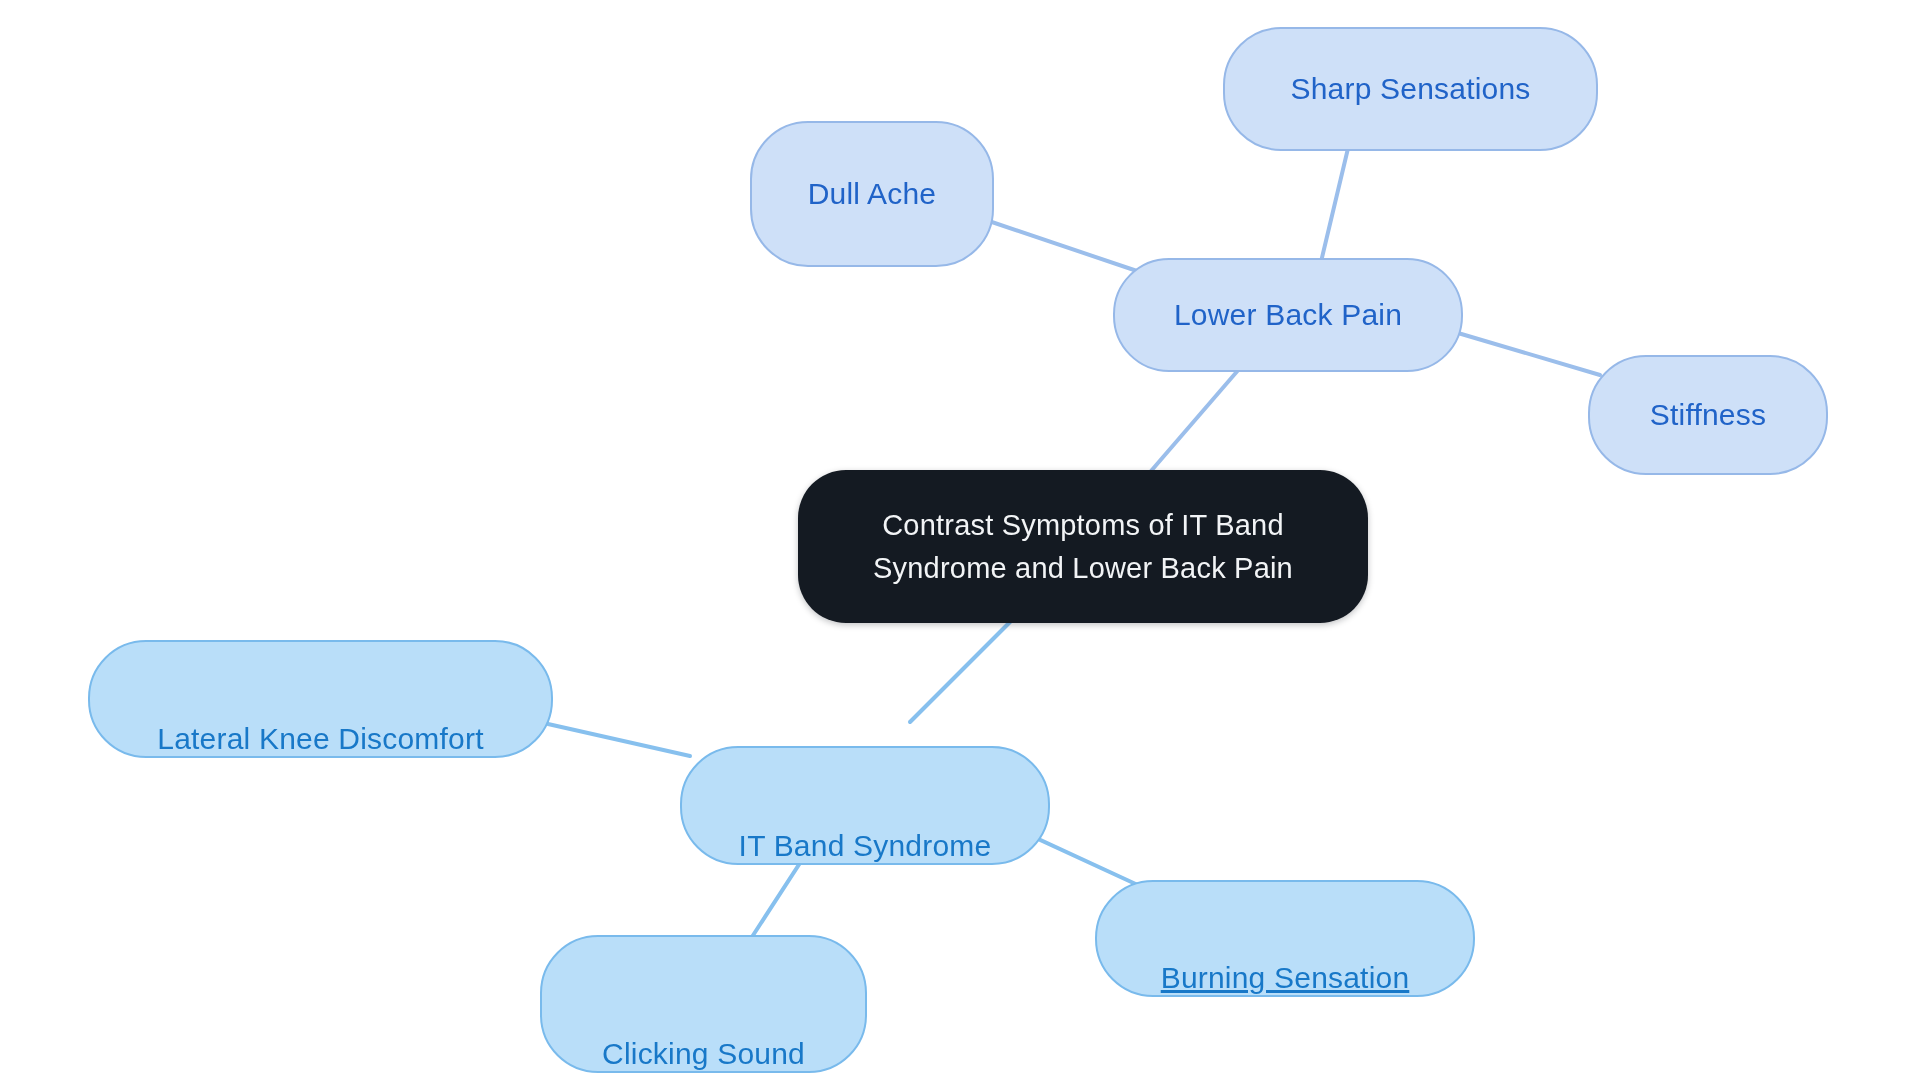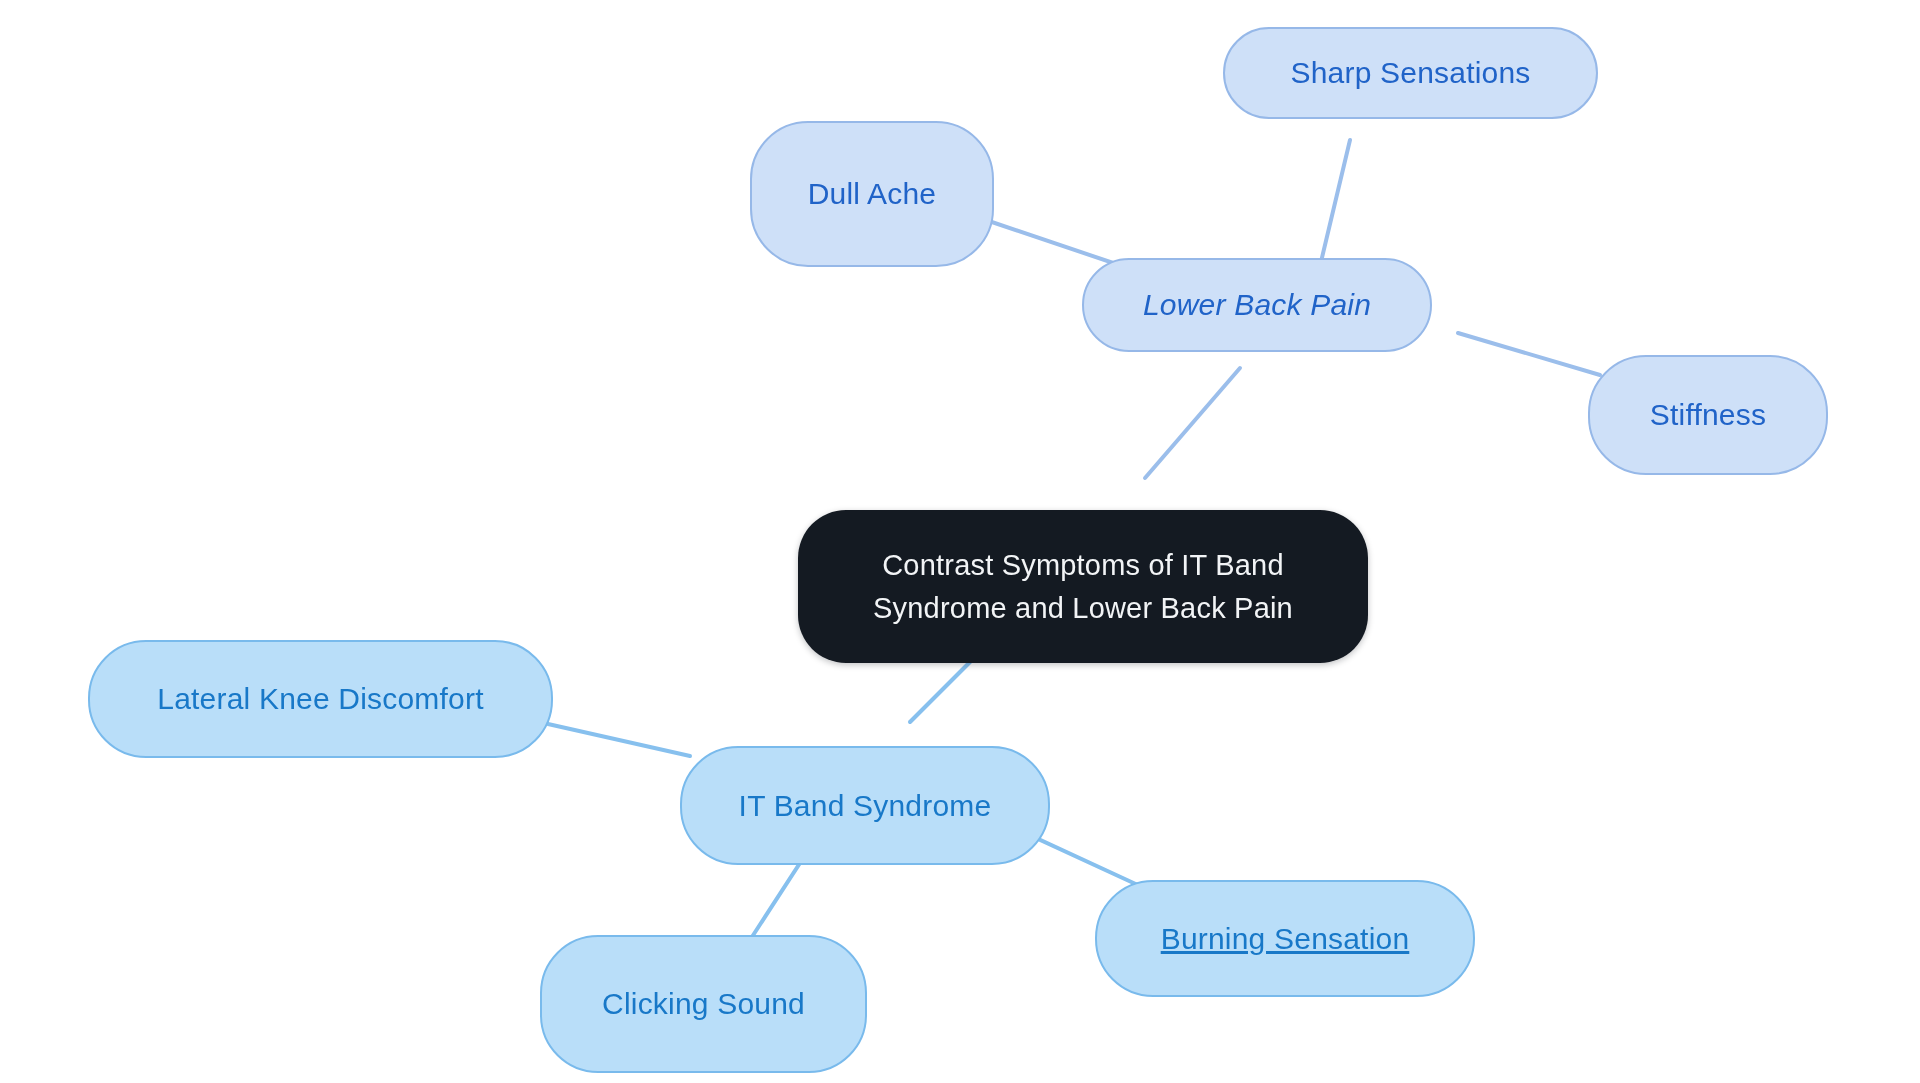--- a/index.html
+++ b/index.html
@@ -61,47 +61,48 @@
     background:var(--branch-top-fill);
     border:2px solid var(--branch-top-border);
     color:var(--branch-top-text);
     border-radius:58px;
   }
   .fam-bottom{
     background:var(--branch-bottom-fill);
     border:2px solid var(--branch-bottom-border);
     color:var(--branch-bottom-text);
     border-radius:58px;
+    align-items:flex-end;
   }
 </style>
 </head>
 <body>
 
 <div class="canvas">
 
   <svg class="edges" viewBox="0 0 1920 1083" xmlns="http://www.w3.org/2000/svg">
     <line class="edge-top" x1="1145" y1="478" x2="1240" y2="368"></line>
     <line class="edge-top" x1="1320" y1="266" x2="1350" y2="140"></line>
     <line class="edge-top" x1="980" y1="218" x2="1140" y2="272"></line>
     <line class="edge-top" x1="1458" y1="333" x2="1600" y2="375"></line>
     <line class="edge-bottom" x1="1014" y1="618" x2="910" y2="722"></line>
     <line class="edge-bottom" x1="548" y1="724" x2="690" y2="756"></line>
     <line class="edge-bottom" x1="824" y1="826" x2="750" y2="940"></line>
     <line class="edge-bottom" x1="1010" y1="826" x2="1140" y2="886"></line>
   </svg>
 
-  <div class="node node-central" style="left:798px;top:470px;width:570px;height:153px;margin-top:40px;">
+  <div class="node node-central" style="left:798px;top:470px;width:570px;height:153px;">
     <span>Contrast Symptoms of IT Band Syndrome and Lower Back Pain</span>
   </div>
 
-  <div class="node fam-top" style="left:1082px;top:258px;width:350px;height:94px;border-radius:56px;font-style:italic;">
+  <div class="node fam-top" style="left:1113px;top:258px;width:350px;height:114px;border-radius:56px;">
     <span>Lower Back Pain</span>
   </div>
 
-  <div class="node fam-top" style="left:1223px;top:27px;width:375px;height:92px;">
+  <div class="node fam-top" style="left:1223px;top:27px;width:375px;height:124px;">
     <span>Sharp Sensations</span>
   </div>
 
   <div class="node fam-top" style="left:750px;top:121px;width:244px;height:146px;">
     <span>Dull Ache</span>
   </div>
 
   <div class="node fam-top" style="left:1588px;top:318px;width:240px;height:120px;margin-top:37px;">
     <span>Stiffness</span>
   </div>

